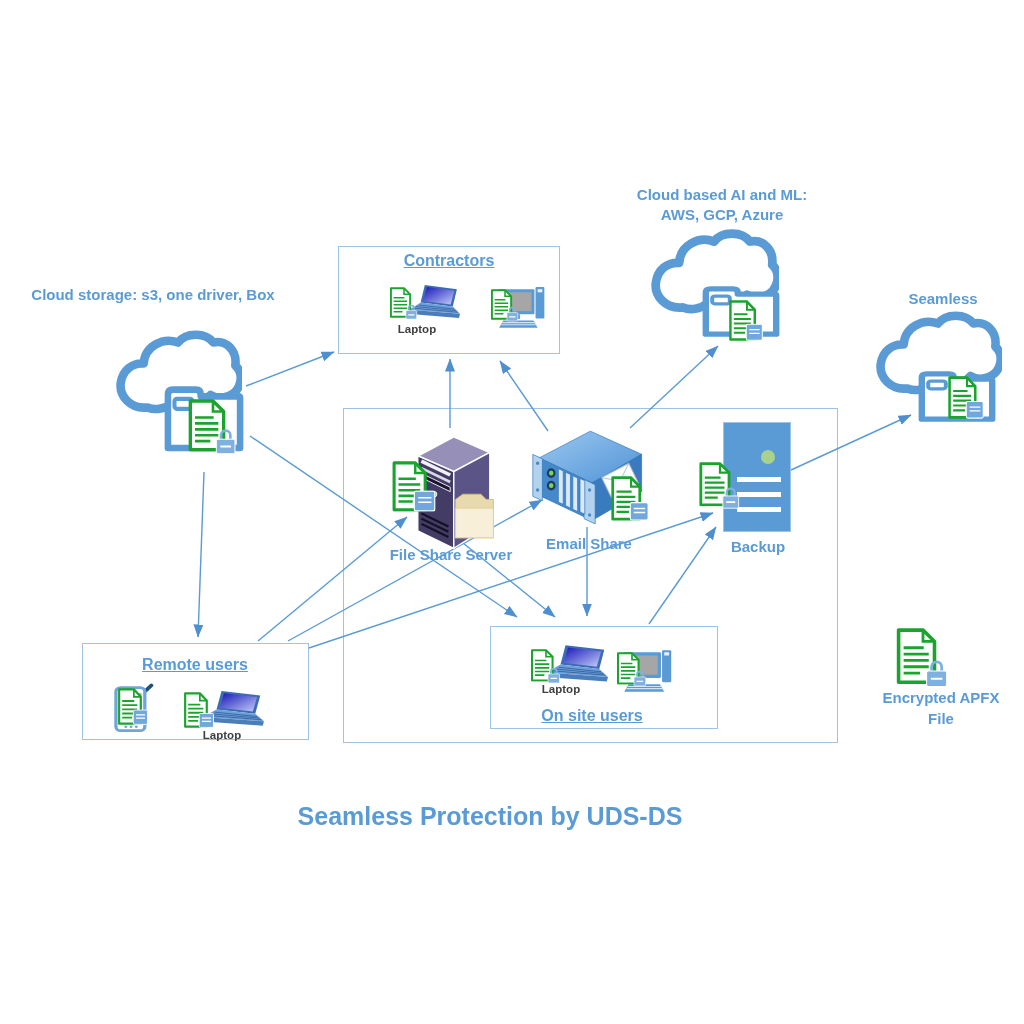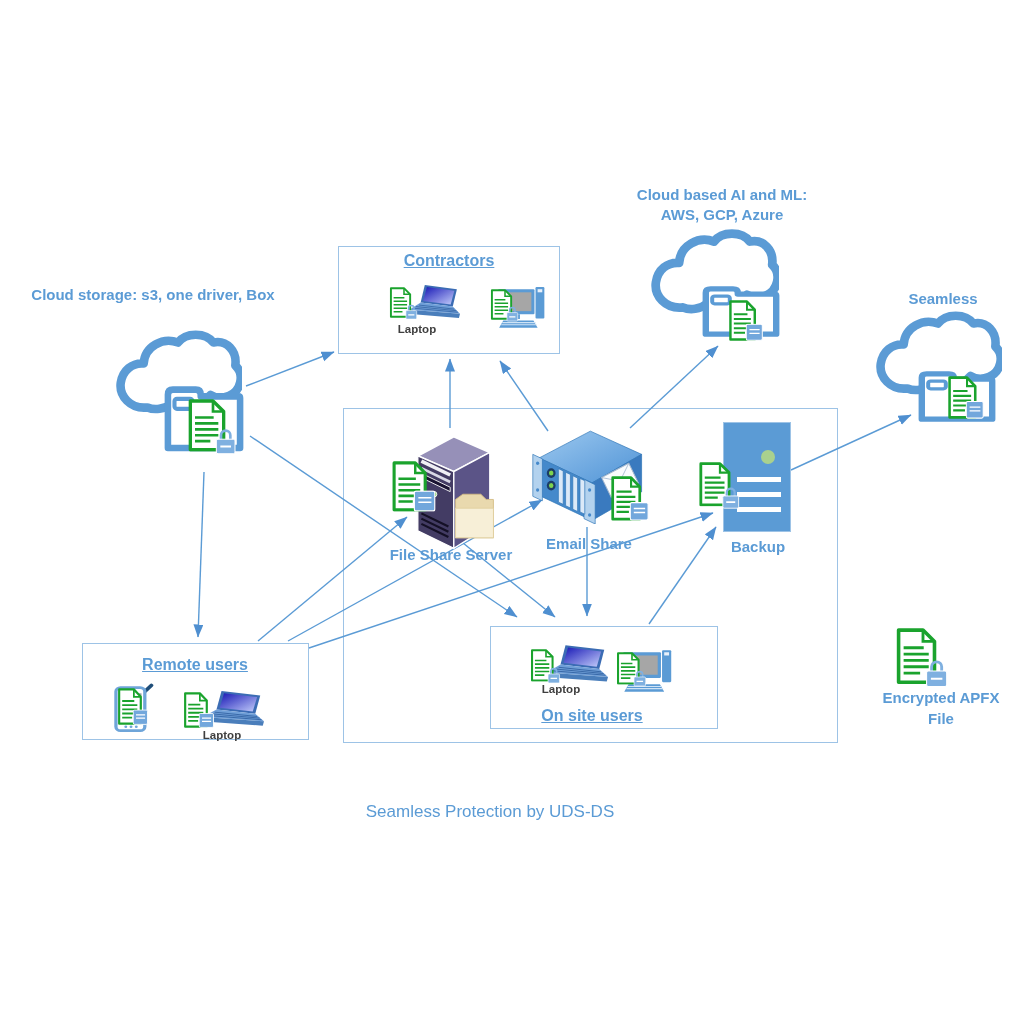--- a/index.html
+++ b/index.html
@@ -7,21 +7,21 @@
           font-family:"Liberation Sans",sans-serif;}
   .gbox{position:absolute;background:#fff;border:1px solid #9dc3e6;box-sizing:border-box;}
   .edge-layer{position:absolute;left:0;top:0;width:1024px;height:1024px;pointer-events:none;}
   .icon{position:absolute;}
   .icon svg{display:block;width:100%;height:100%;}
   .lbl{position:absolute;color:#5b9bd5;font-weight:bold;font-size:15px;white-space:nowrap;
        transform:translateX(-50%);text-align:left;}
   .lbl.big{font-size:16px;text-decoration:underline;}
   .small-lbl{position:absolute;color:#3f3f3f;font-weight:bold;font-size:11.5px;white-space:nowrap;
        transform:translateX(-50%);}
-  .main-title{position:absolute;color:#5b9bd5;font-weight:normal;font-size:17px;white-space:nowrap;
+  .main-title{position:absolute;color:#5b9bd5;font-weight:bold;font-size:25px;white-space:nowrap;
        transform:translateX(-50%);}
   .hidden-defs{position:absolute;width:0;height:0;overflow:hidden;}
 </style>
 </head>
 <body>
 
 <div class="canvas">
 
   <svg class="hidden-defs" aria-hidden="true">
     <defs>

